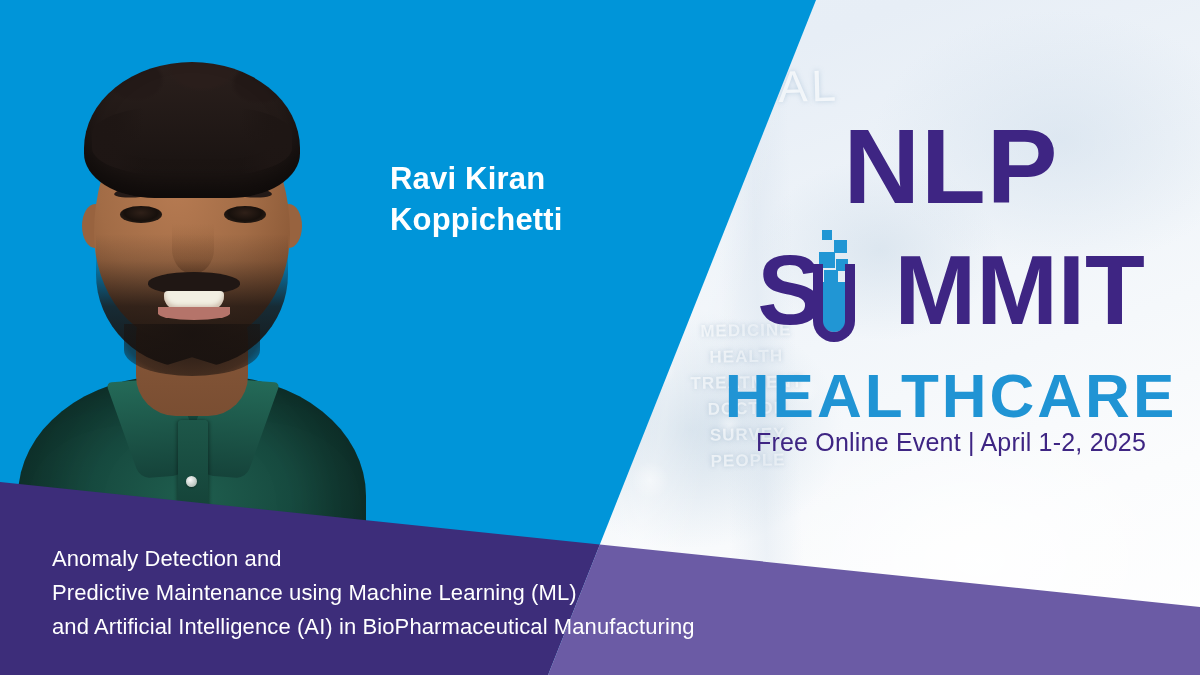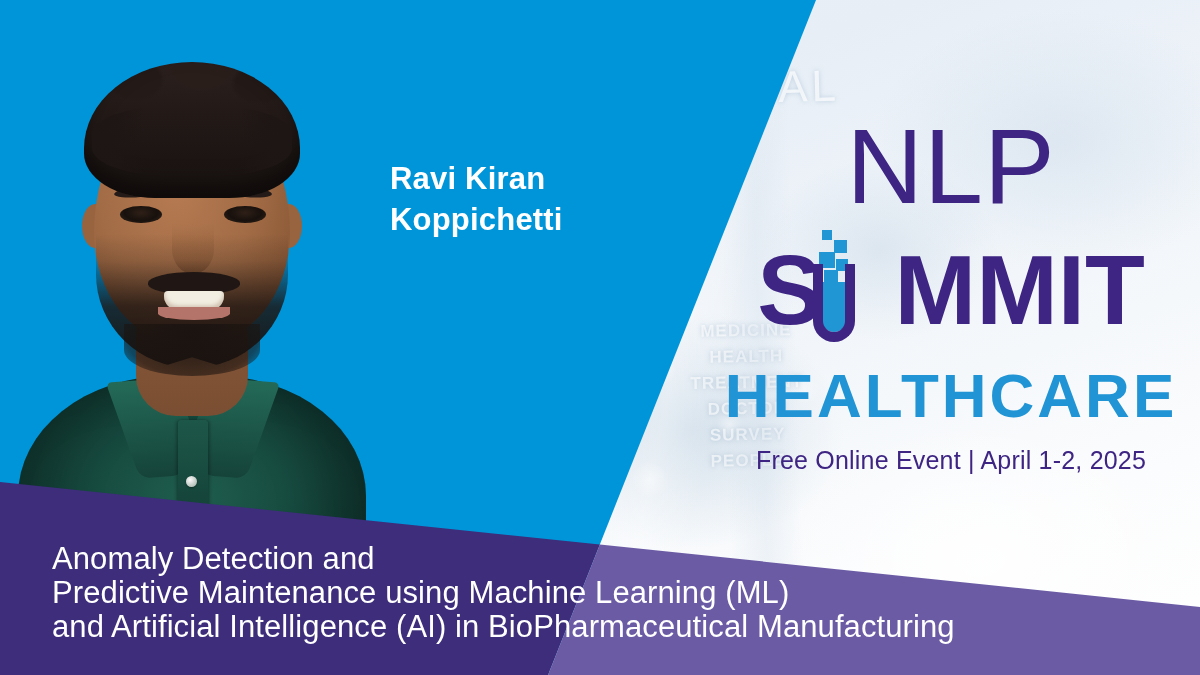--- a/index.html
+++ b/index.html
@@ -260,21 +260,21 @@
   .logo {
     position: absolute;
     left: 716px;
     top: 118px;
     width: 470px;
     text-align: center;
     color: #3e2583;
   }
   .logo-nlp {
     font-size: 106px;
-    font-weight: 400;
+    font-weight: 700;
     line-height: 96px;
     letter-spacing: 1px;
   }
   .logo-summit-row {
     position: relative;
     height: 104px;
     margin-top: 24px;
   }
   .logo-summit {
     font-size: 98px;
@@ -315,21 +315,20 @@
 
   .logo-healthcare {
     margin-top: 22px;
     font-size: 62px;
     font-weight: 700;
     line-height: 64px;
     letter-spacing: 3px;
     color: #2094d4;
   }
   .logo-date {
-    margin-top: 18px;
     font-size: 25px;
     font-weight: 500;
     letter-spacing: 0.2px;
     color: #3e2583;
   }
 
   
   .banner {
     position: absolute;
     left: 0; top: 0;
@@ -348,21 +347,21 @@
     inset: 0;
     background: #6b5ba5;
     clip-path: polygon(816px 0, 1200px 0, 1200px 675px, 548px 675px);
   }
   .banner-text {
     position: absolute;
     left: 52px;
     top: 542px;
     width: 1100px;
     color: #ffffff;
-    font-size: 31px;
+    font-size: 22px;
     font-weight: 400;
     line-height: 34px;
     letter-spacing: 0.1px;
     white-space: pre-line;
   }
 </style>
 </head>
 <body>
 
 <div id="slide">

